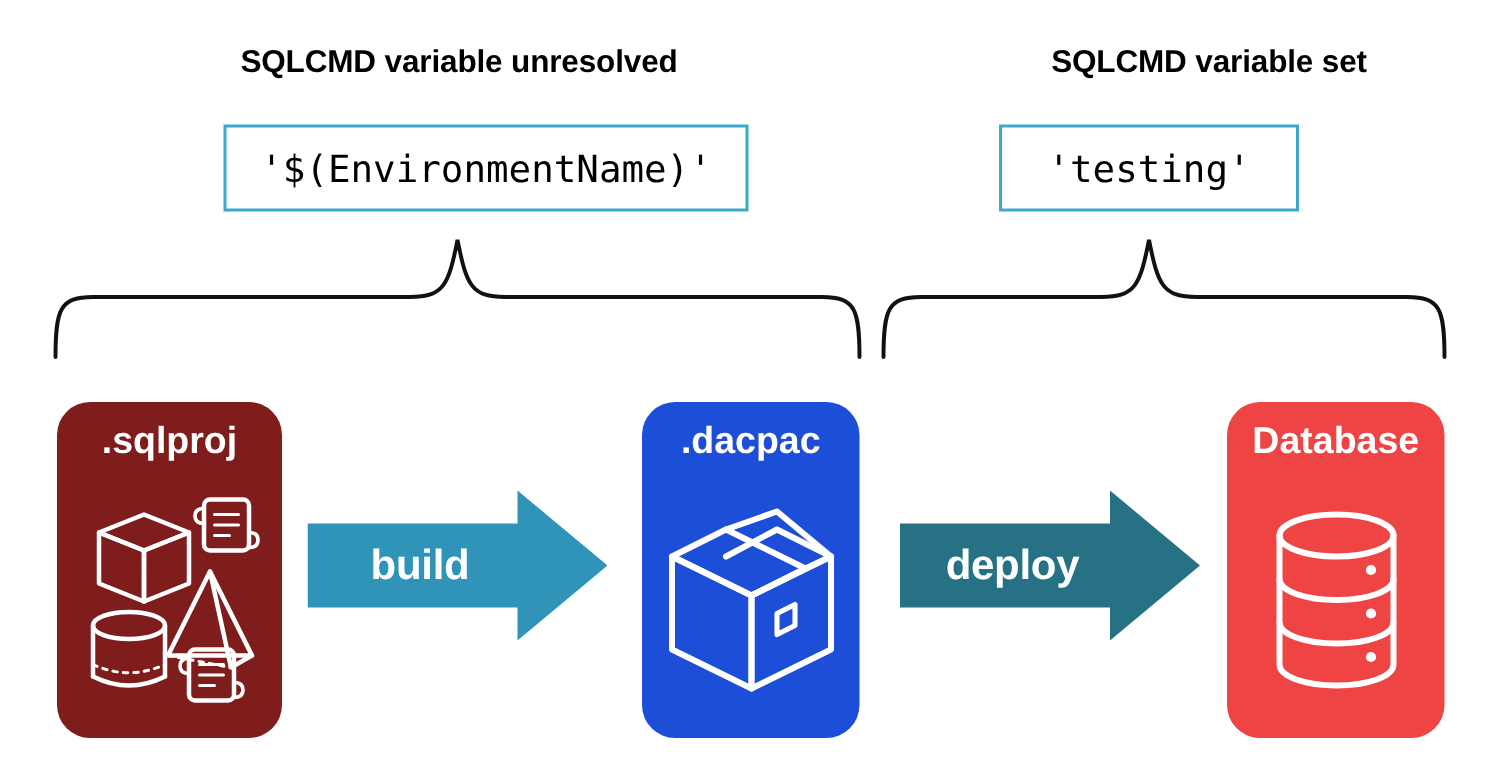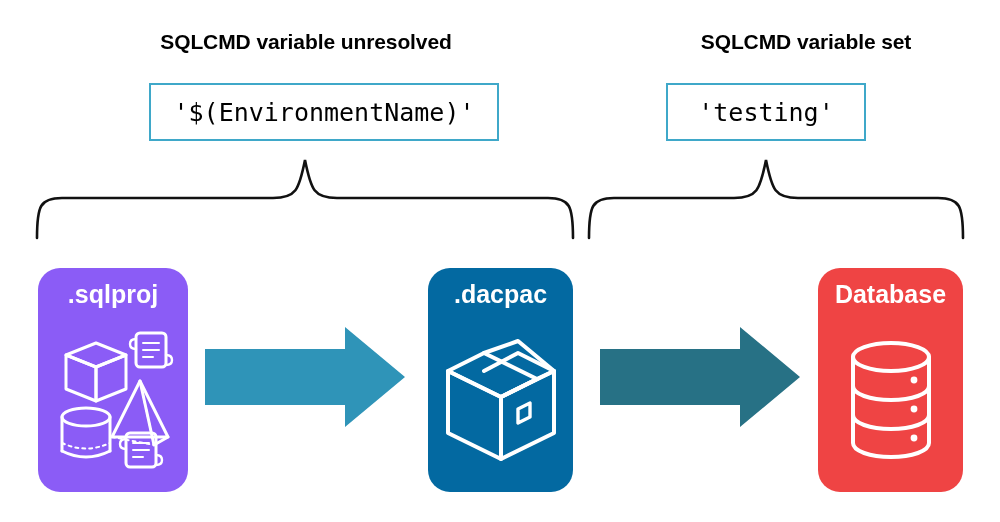--- a/index.html
+++ b/index.html
@@ -80,22 +80,22 @@
     line-height: 1.1;
     white-space: nowrap;
   }
   .stage-box .box-art {
     flex: 1;
     display: flex;
     align-items: center;
     justify-content: center;
     width: 100%;
   }
-  #box-sqlproj  { left: 38px;  width: 150px; background: #8b5cf6; }
-  #box-dacpac   { left: 428px; width: 145px; background: #0369a1; }
+  #box-sqlproj  { left: 38px;  width: 150px; background: #7f1d1d; }
+  #box-dacpac   { left: 428px; width: 145px; background: #1d4ed8; }
   #box-database { left: 818px; width: 145px; background: #ef4444; }
 
   
   .arrow {
     position: absolute;
     top: 327px;
     width: 200px;
     height: 100px;
   }
   #arrow-build  { left: 205px; }
@@ -189,20 +189,21 @@
           <path d="M85,118 h16 M85,125 h16 M85,132 h10" stroke-width="2"></path>
         </g>
       </svg>
     </div>
   </div>
 
   <div class="arrow" id="arrow-build">
     <svg width="200" height="100" viewBox="0 0 200 100">
       <path d="M0,22 L140,22 L140,0 L200,50 L140,100 L140,78 L0,78 Z" fill="#2F94B8"></path>
     </svg>
+    <div class="arrow-label">build</div>
   </div>
 
   <div class="stage-box" id="box-dacpac">
     <div class="box-label">.dacpac</div>
     <div class="box-art">
       <svg width="118" height="130" viewBox="0 0 118 130" fill="none" stroke="#ffffff" stroke-width="4" stroke-linecap="round" stroke-linejoin="round">
 
         <path d="M6,36 L59,62 L59,124 L6,98 Z"></path>
         <path d="M112,36 L59,62 L59,124 L112,98 Z"></path>
 
@@ -212,20 +213,21 @@
 
         <path d="M76,74 L88,68 L88,82 L76,88 Z" stroke-width="3.4"></path>
       </svg>
     </div>
   </div>
 
   <div class="arrow" id="arrow-deploy">
     <svg width="200" height="100" viewBox="0 0 200 100">
       <path d="M0,22 L140,22 L140,0 L200,50 L140,100 L140,78 L0,78 Z" fill="#277185"></path>
     </svg>
+    <div class="arrow-label">deploy</div>
   </div>
 
   <div class="stage-box" id="box-database">
     <div class="box-label">Database</div>
     <div class="box-art">
       <svg width="100" height="130" viewBox="0 0 100 130" fill="none" stroke="#ffffff" stroke-width="4" stroke-linecap="round" stroke-linejoin="round">
         <ellipse cx="50" cy="22" rx="38" ry="14"></ellipse>
         <path d="M12,22 L12,108 C12,116 29,122 50,122 C71,122 88,116 88,108 L88,22"></path>
         <path d="M12,51 C12,59 29,65 50,65 C71,65 88,59 88,51"></path>
         <path d="M12,80 C12,88 29,94 50,94 C71,94 88,88 88,80"></path>

